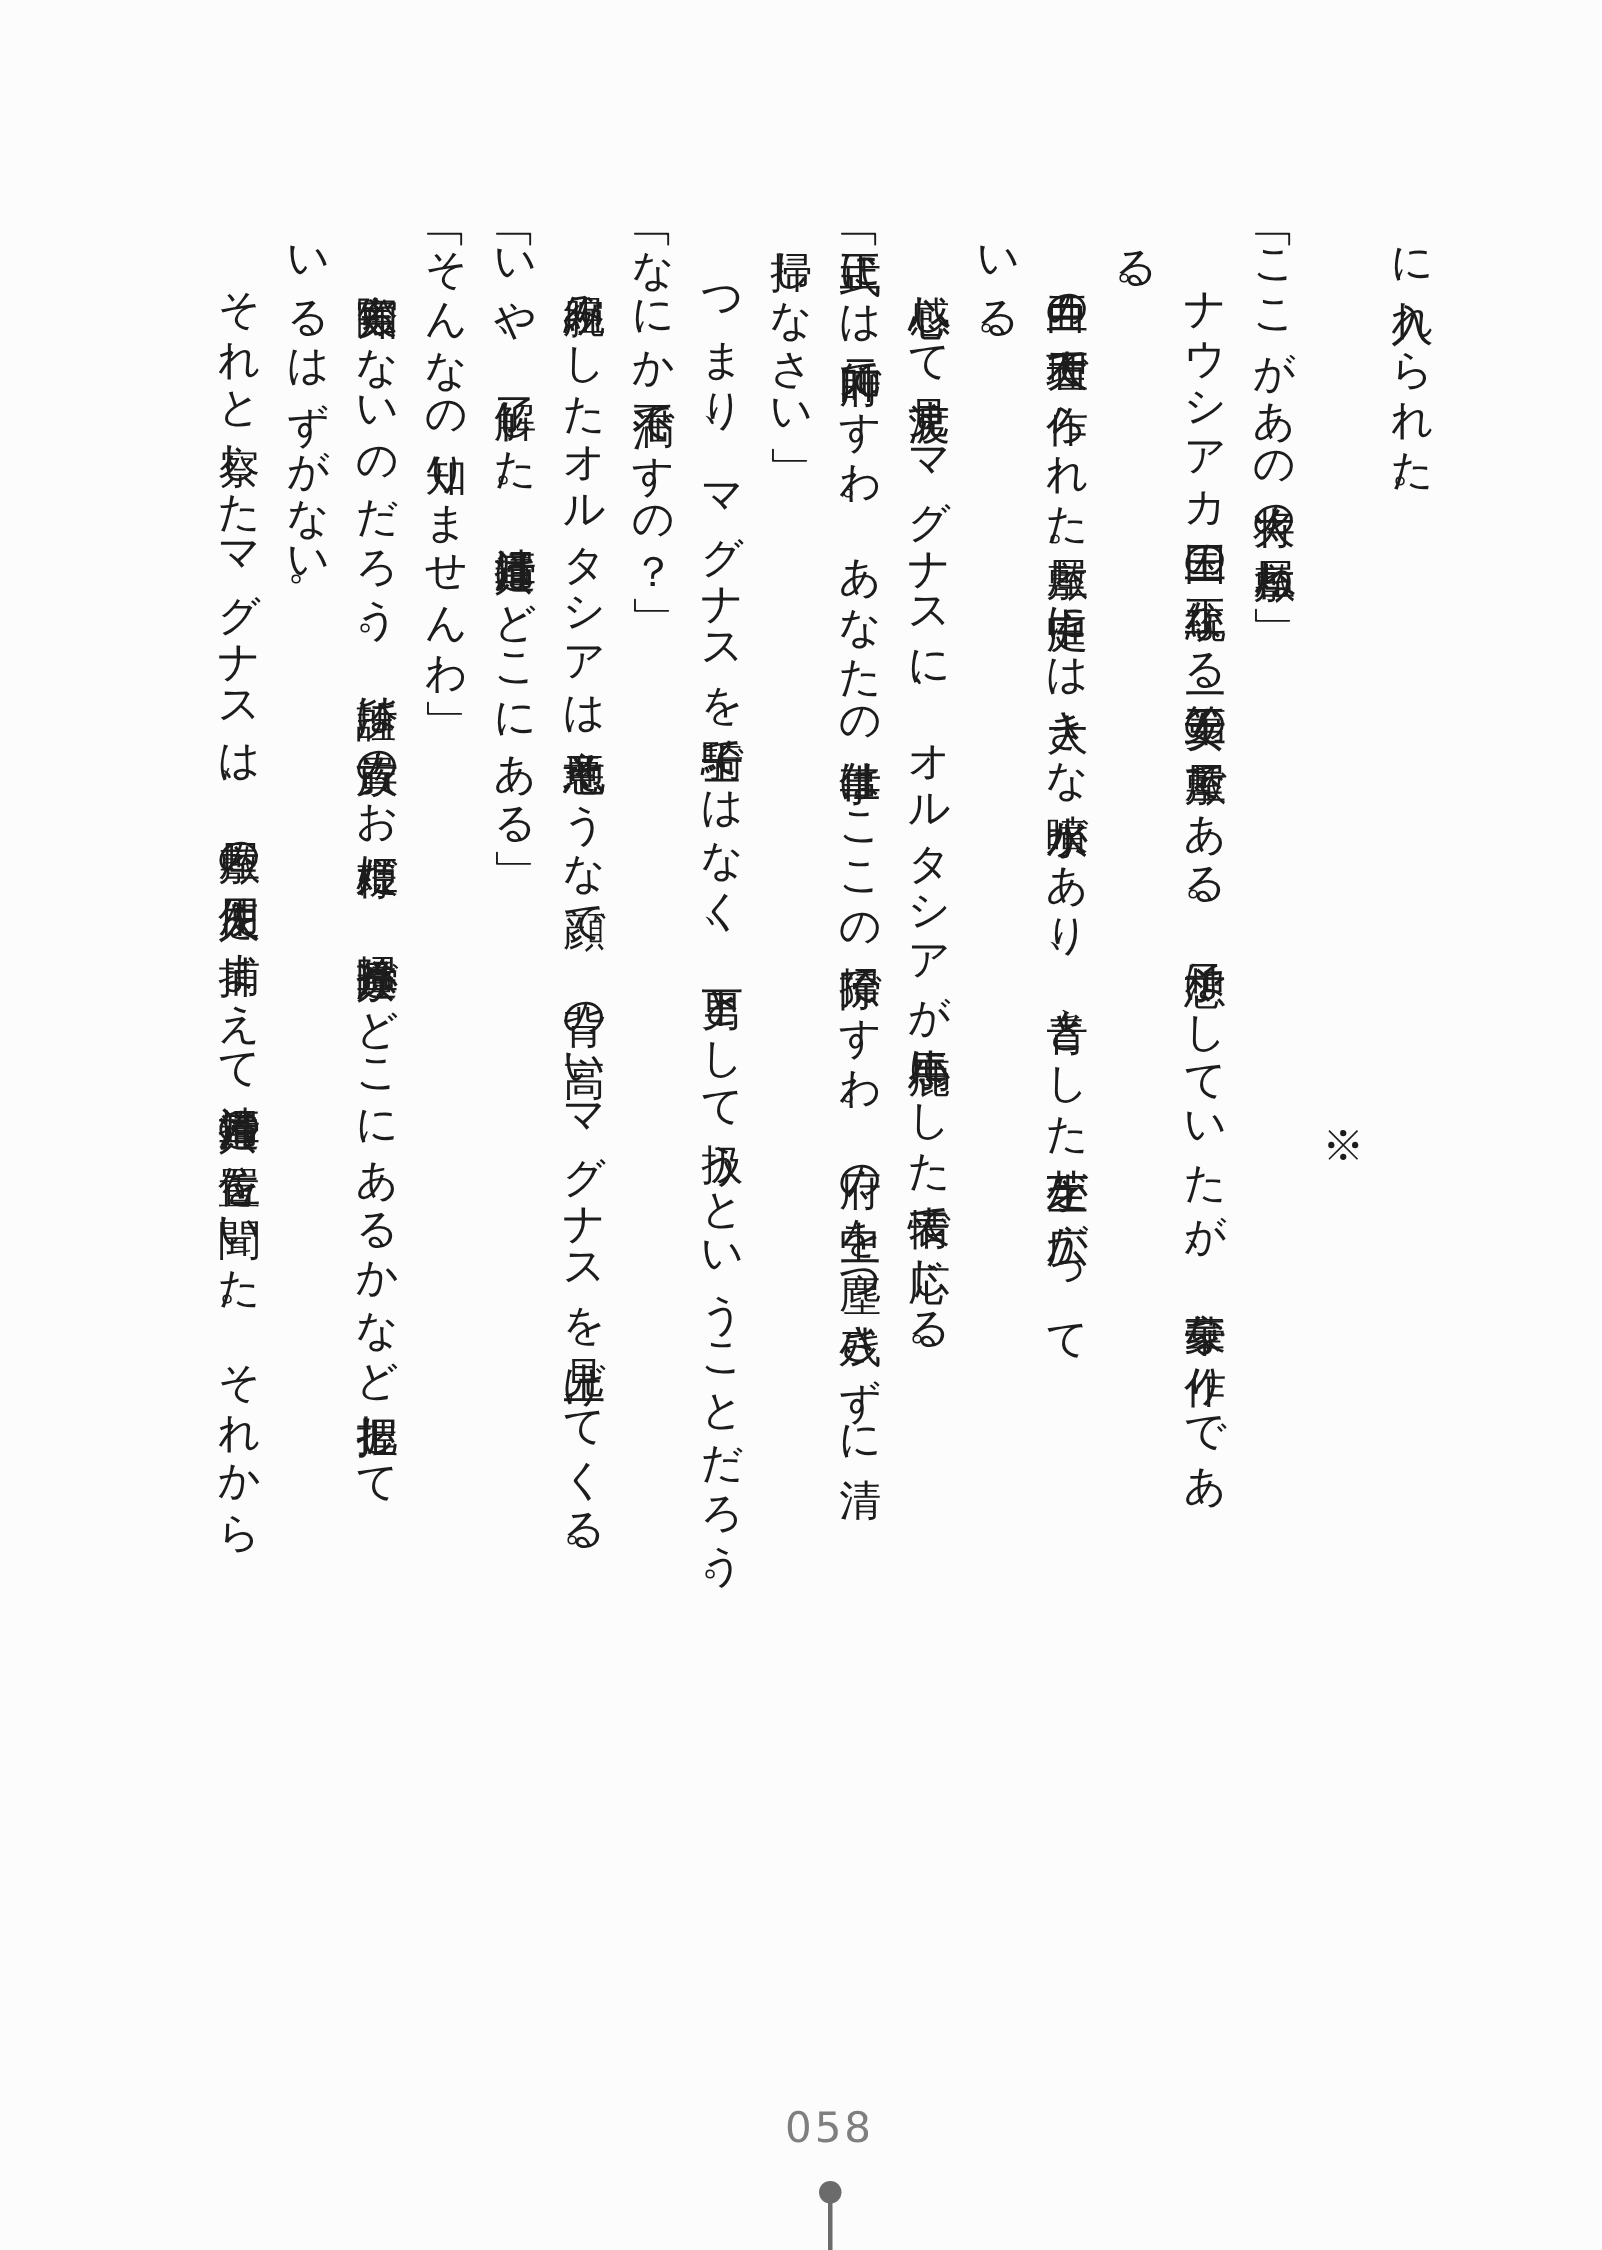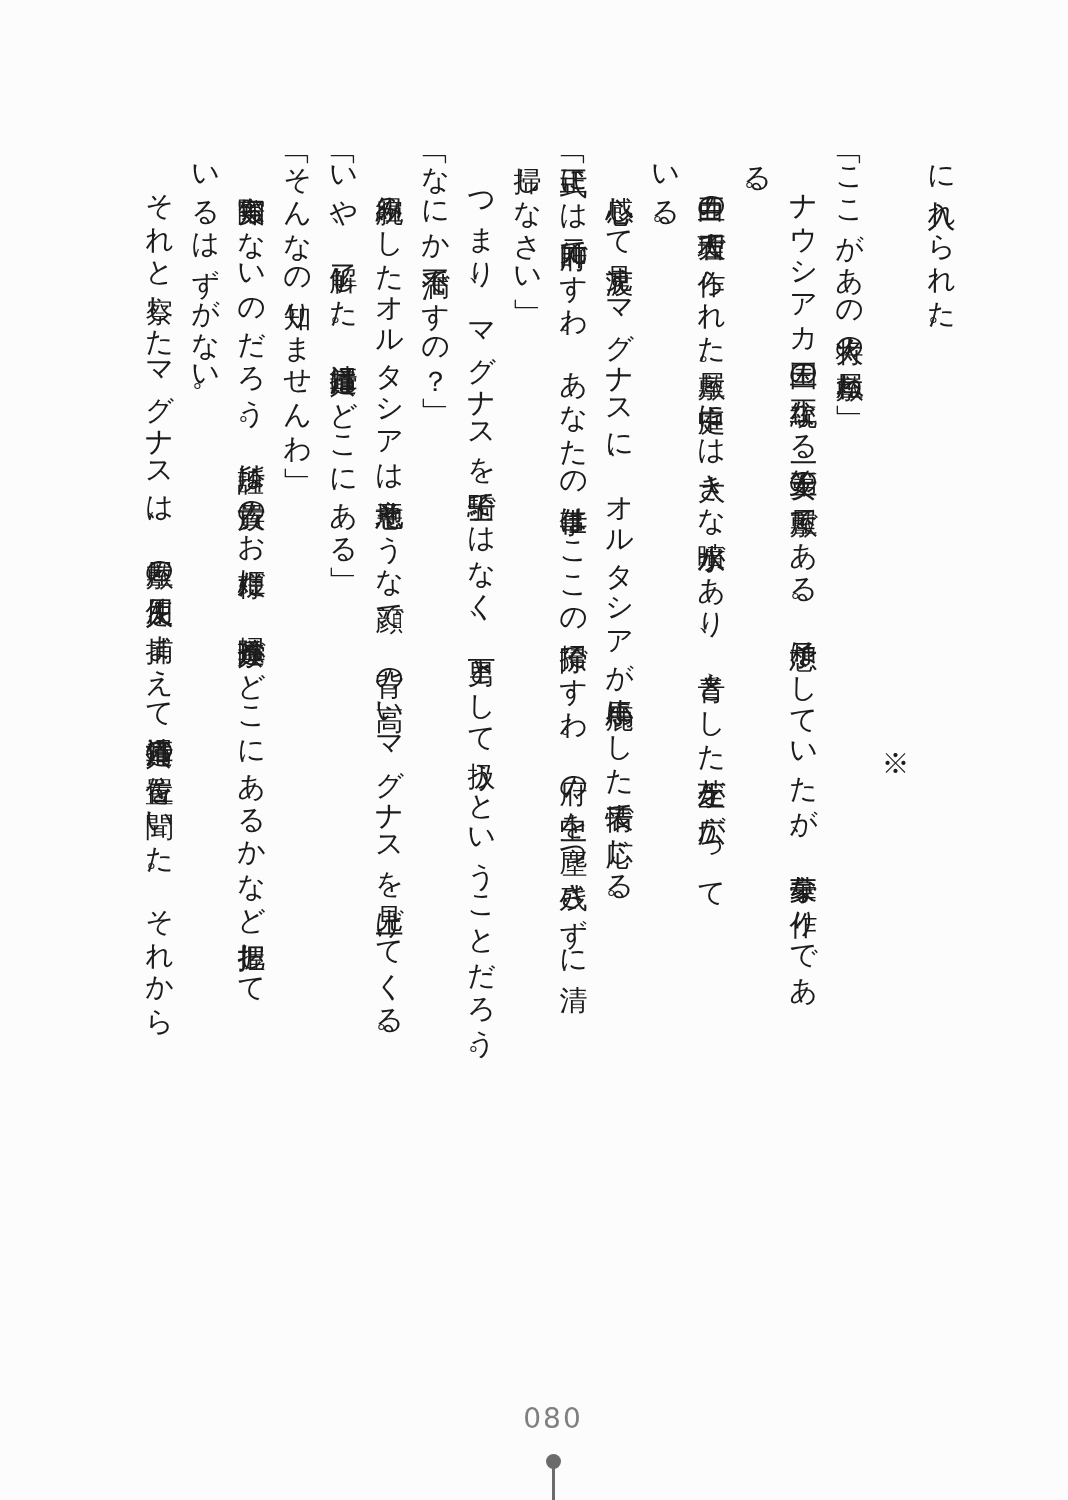--- a/index.html
+++ b/index.html
@@ -86,16 +86,16 @@
     <p class="line indent">つまり、マグナスを騎士ではなく、下男として扱うということだろう。</p>
     <p class="line">「なにか不満ですの？」</p>
     <p class="line indent">腕組みしたオルタシアは意地悪そうな顔で、背の高いマグナスを見上げてくる。</p>
     <p class="line">「いや、了解した。清掃道具はどこにある」</p>
     <p class="line">「そんなの知りませんわ」</p>
     <p class="line indent">実際知らないのだろう。所詮は貴族のお姫様だ。掃除道具がどこにあるかなど把握して</p>
     <p class="line">いるはずがない。</p>
     <p class="line indent">それと察したマグナスは、屋敷の使用人を捕まえて清掃道具の位置を聞いた。それから</p>
   </div>
 
-  <div class="page-number">080</div>
+  <div class="page-number">058</div>
   <div class="footer-dot"></div>
   <div class="footer-line"></div>
 </div>
 
 </body></html>

